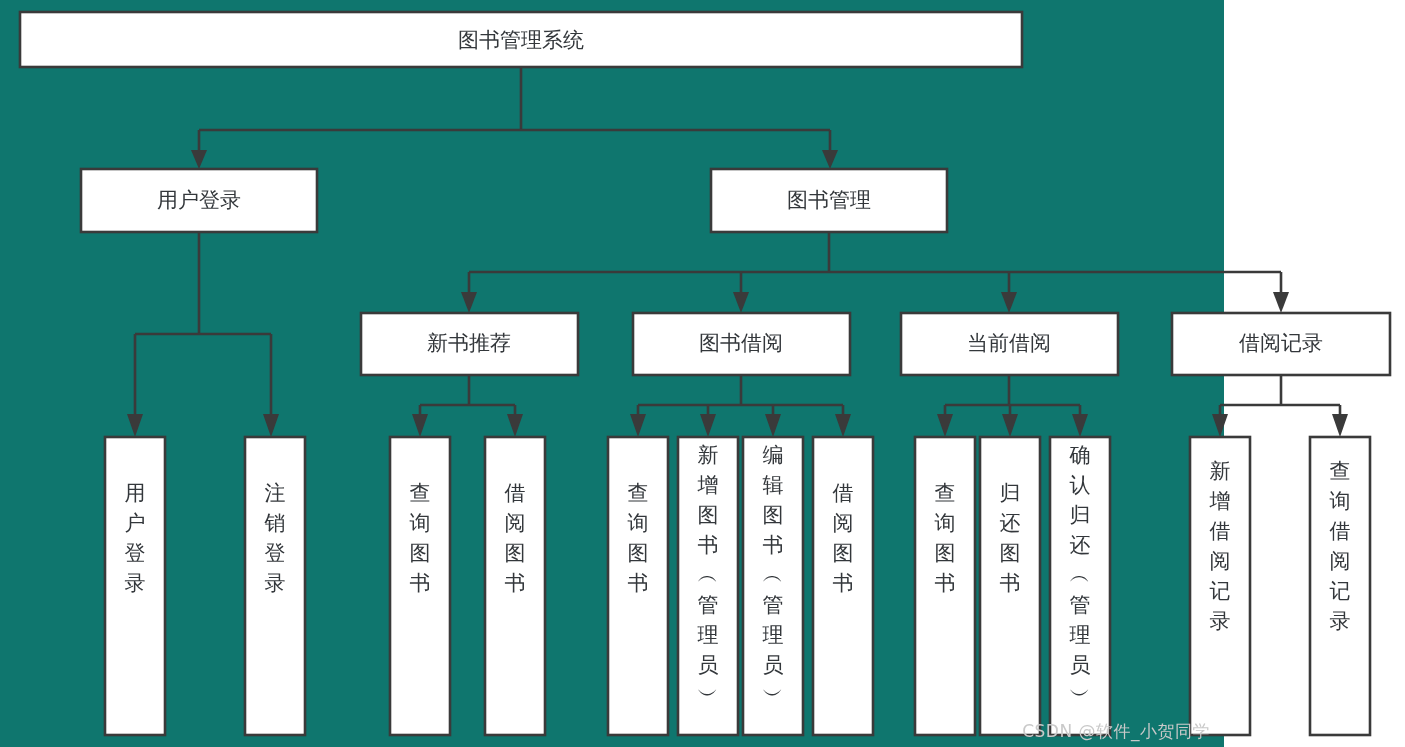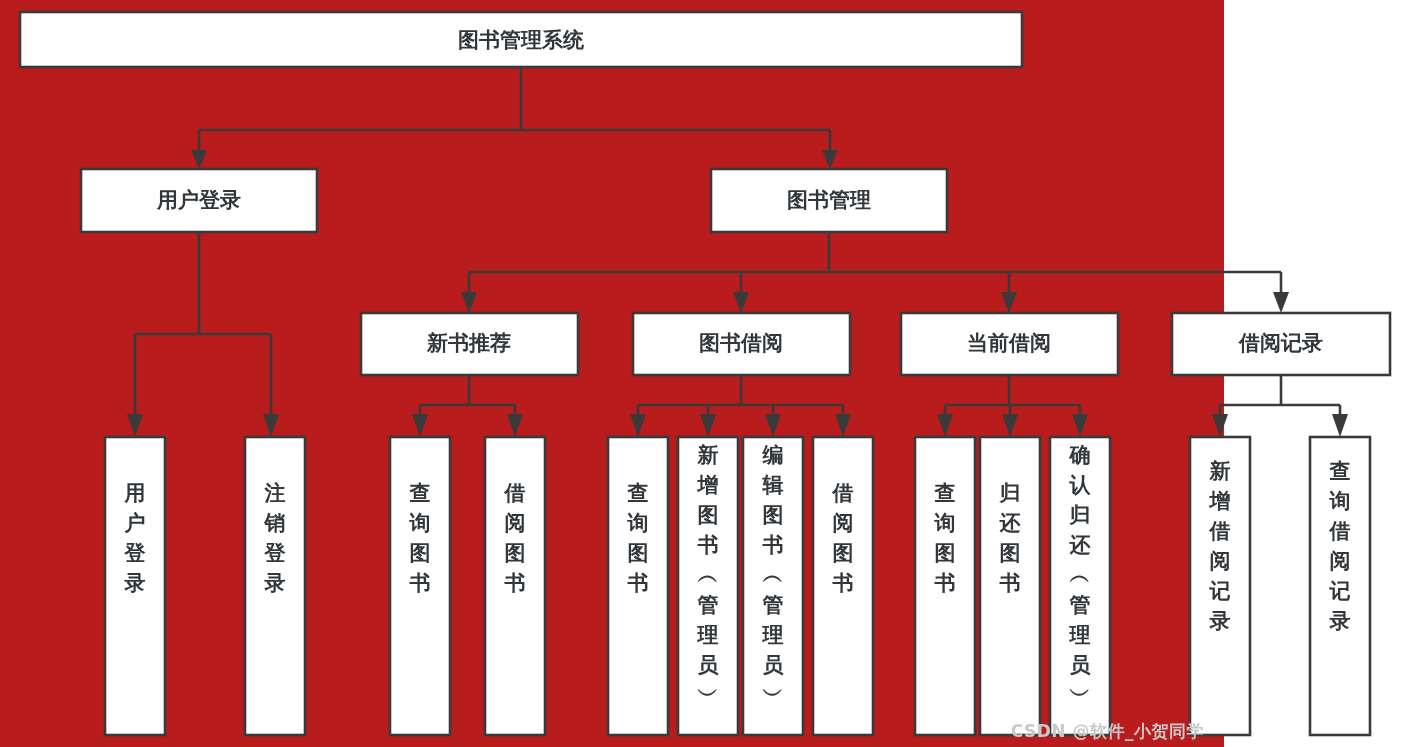--- a/index.html
+++ b/index.html
@@ -10,22 +10,21 @@
   body {
     width: 1405px;
     height: 747px;
     font-family: "DejaVu Sans", "Liberation Sans", sans-serif;
     overflow: hidden;
   }
   #diagram-root {
     position: relative;
     width: 1224px;
     height: 747px;
-    background: #b91c1c;
-    font-weight: bold;
+    background: #0f766e;
   }
   svg.flow {
     position: absolute;
     left: 0;
     top: 0;
     width: 1405px;
     height: 747px;
   }
   .node-box {
     fill: #ffffff;
@@ -50,21 +49,21 @@
     dominant-baseline: middle;
   }
   .node-label-vertical {
     fill: #33373b;
     font-family: "DejaVu Sans", "Liberation Sans", sans-serif;
     font-size: 21px;
     text-anchor: middle;
   }
   .watermark {
     position: absolute;
-    right: 20px;
+    right: 14px;
     bottom: 4px;
     font-family: "DejaVu Sans", "Liberation Sans", sans-serif;
     font-size: 17px;
     color: #c9c9c9;
     letter-spacing: 0.5px;
     white-space: nowrap;
     user-select: none;
     margin-top: 44px;
   }
 </style>

